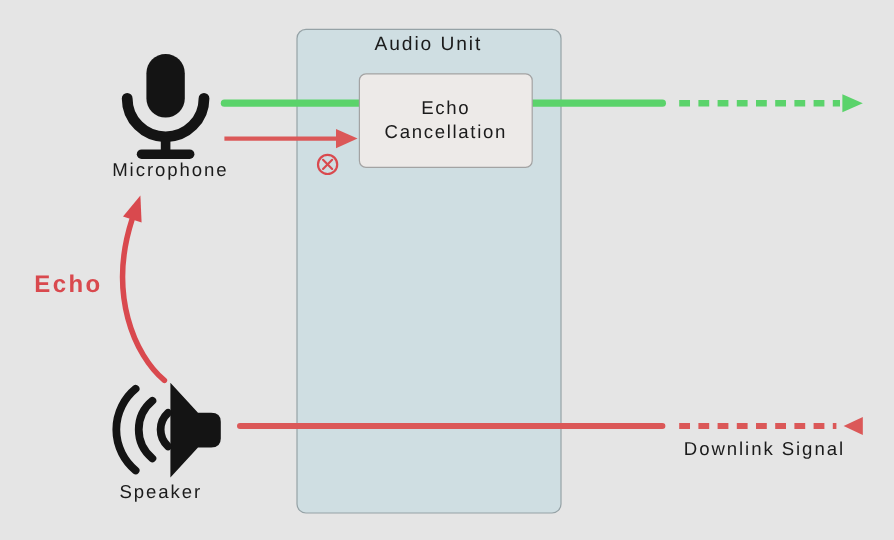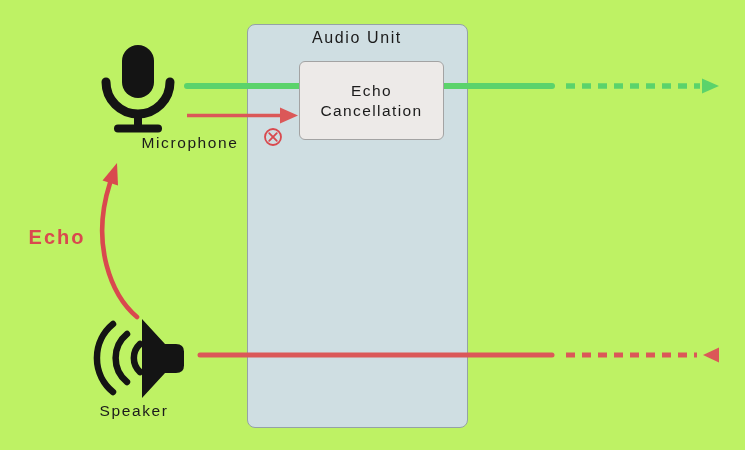--- a/index.html
+++ b/index.html
@@ -1,17 +1,17 @@
 <!DOCTYPE html>
 <html><head>
 <meta charset="utf-8">
 <style>
   html,body{margin:0;padding:0;background:#ffffff;}
   #stage{
-    position:relative;width:745px;height:450px;background:#bef264;overflow:hidden;
+    position:relative;width:745px;height:450px;background:#e5e5e5;overflow:hidden;
     font-family:"Liberation Sans", sans-serif;color:#1b1b1b;
   }
   .abs{position:absolute;}
   .label{
     font-size:15.5px;letter-spacing:1.6px;color:#1b1b1b;white-space:nowrap;
     transform:translateX(-50%);
   }
   #audio-unit-box{
     left:247px;top:24px;width:221px;height:404px;
     background:#cfdee2;border:1.5px solid #95a2a6;border-radius:8px;
@@ -30,21 +30,21 @@
   #echo-cancel-label{
     font-size:15.5px;letter-spacing:1.4px;line-height:1.25;white-space:pre-line;
   }
   .text-layer{z-index:5;}
   #echo-label{
     left:57px;top:226px;font-size:20px;font-weight:700;color:#d9494e;
     letter-spacing:2px;
   }
   #uplink-label{left:625px;top:104px;}
   #downlink-label{left:637px;top:366px;}
-  #microphone-label{left:142px;top:134px;margin-left:48px;}
+  #microphone-label{left:142px;top:134px;}
   #speaker-label{left:134px;top:402px;text-align:center;}
 </style>
 </head>
 <body>
 
 <div id="stage">
 
   <div id="audio-unit-box" class="abs"></div>
   <div id="audio-unit-title" class="abs label">Audio Unit</div>
 
@@ -96,14 +96,15 @@
   </svg>
 
   <div id="echo-cancel-box" class="abs">
     <div id="echo-cancel-label">Echo
 Cancellation</div>
   </div>
 
   <div id="microphone-label" class="abs label text-layer">Microphone</div>
   <div id="speaker-label" class="abs label text-layer">Speaker</div>
   <div id="echo-label" class="abs text-layer" style="position:absolute;transform:translateX(-50%);white-space:nowrap;">Echo</div>
+  <div id="downlink-label" class="abs label text-layer">Downlink Signal</div>
 
 </div>
 
 </body></html>

